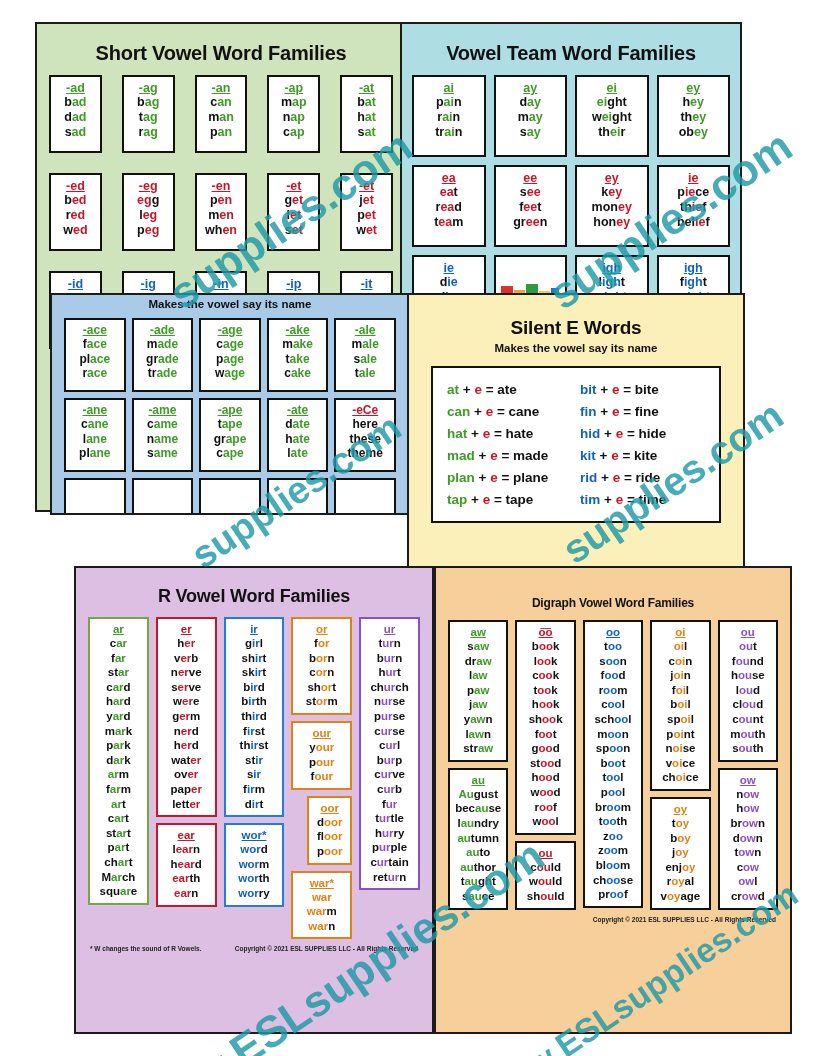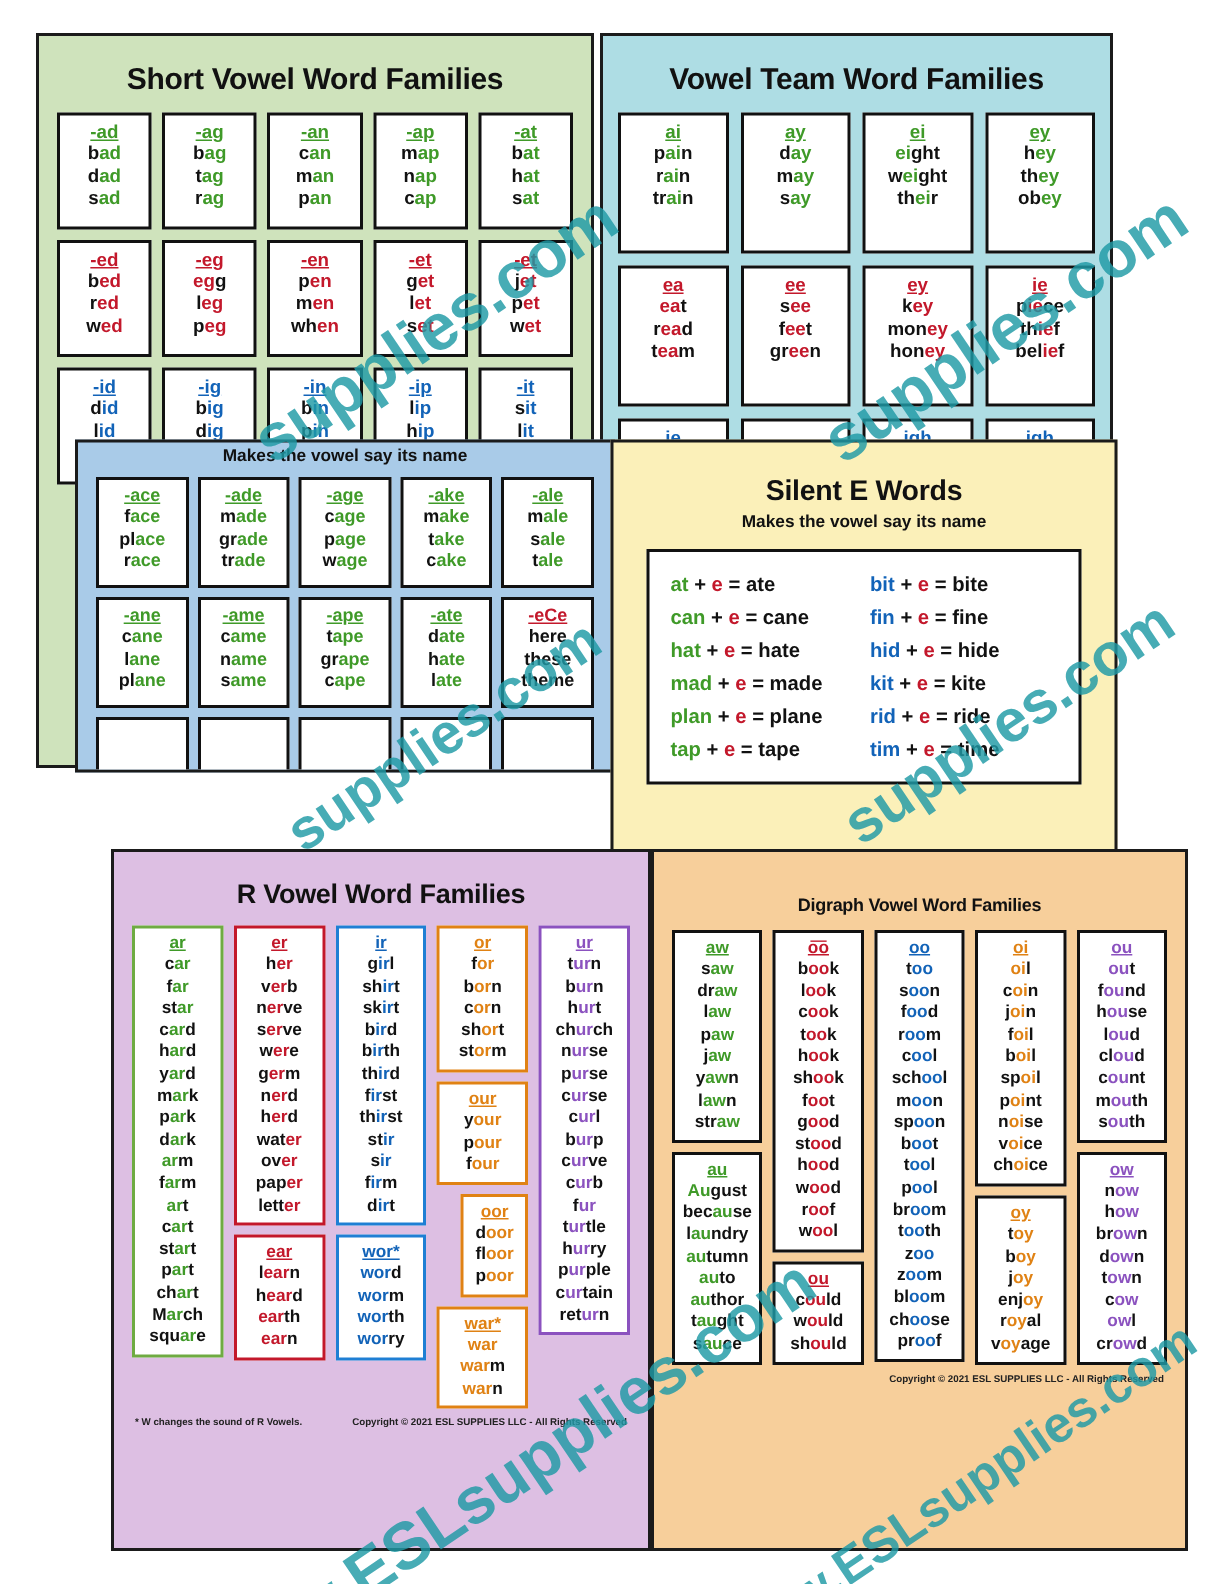--- a/index.html
+++ b/index.html
@@ -20,34 +20,34 @@
 
   
   .c-green{color:#3f9a28;}
   .c-red{color:#c3182b;}
   .c-blue{color:#1263b8;}
   .c-orange{color:#e08214;}
   .c-purple{color:#8b52bf;}
   .c-dark{color:#111111;}
 
   
-  #p1{left:24px;top:22px;width:372px;height:490px;background:#cfe3bc;}
+  #p1{left:35px;top:22px;width:372px;height:490px;background:#cfe3bc;}
   #p1 .ptitle{font-size:20px;margin-top:18px;}
-  #p1 .grid{display:grid;grid-template-columns:repeat(5,1fr);gap:7px;
+  #p1 .grid{display:grid;grid-template-columns:repeat(5,1fr);gap:20px;
             padding:10px 12px 0 12px;}
   #p1 .card{height:78px;padding-top:4px;}
   #p1 .card .hdr{font-size:12.5px;line-height:14px;}
   #p1 .card .w{font-size:12.5px;line-height:15px;}
 
   
   #p2{left:400px;top:22px;width:342px;height:490px;background:#aedde4;}
   #p2 .ptitle{font-size:20px;margin-top:18px;}
   #p2 .grid{display:grid;grid-template-columns:repeat(4,1fr);gap:8px;
             padding:10px 10px 0 10px;}
-  #p2 .card{height:94px;padding-top:4px;}
+  #p2 .card{height:82px;padding-top:4px;}
   #p2 .card .hdr{font-size:12.5px;line-height:14px;}
   #p2 .card .w{font-size:12.5px;line-height:15px;}
   #p2 .teamimg{display:flex;align-items:center;justify-content:center;height:100%;}
 
   
   #p3{left:50px;top:293px;width:360px;height:222px;background:#a9cbe8;}
   #p3 .ptitle{font-size:18px;margin-top:14px;}
   #p3 .psub{font-size:11.5px;margin-top:3px;}
   #p3 .grid{display:grid;grid-template-columns:repeat(5,1fr);gap:6px;
             padding:8px 12px 0 12px;}

